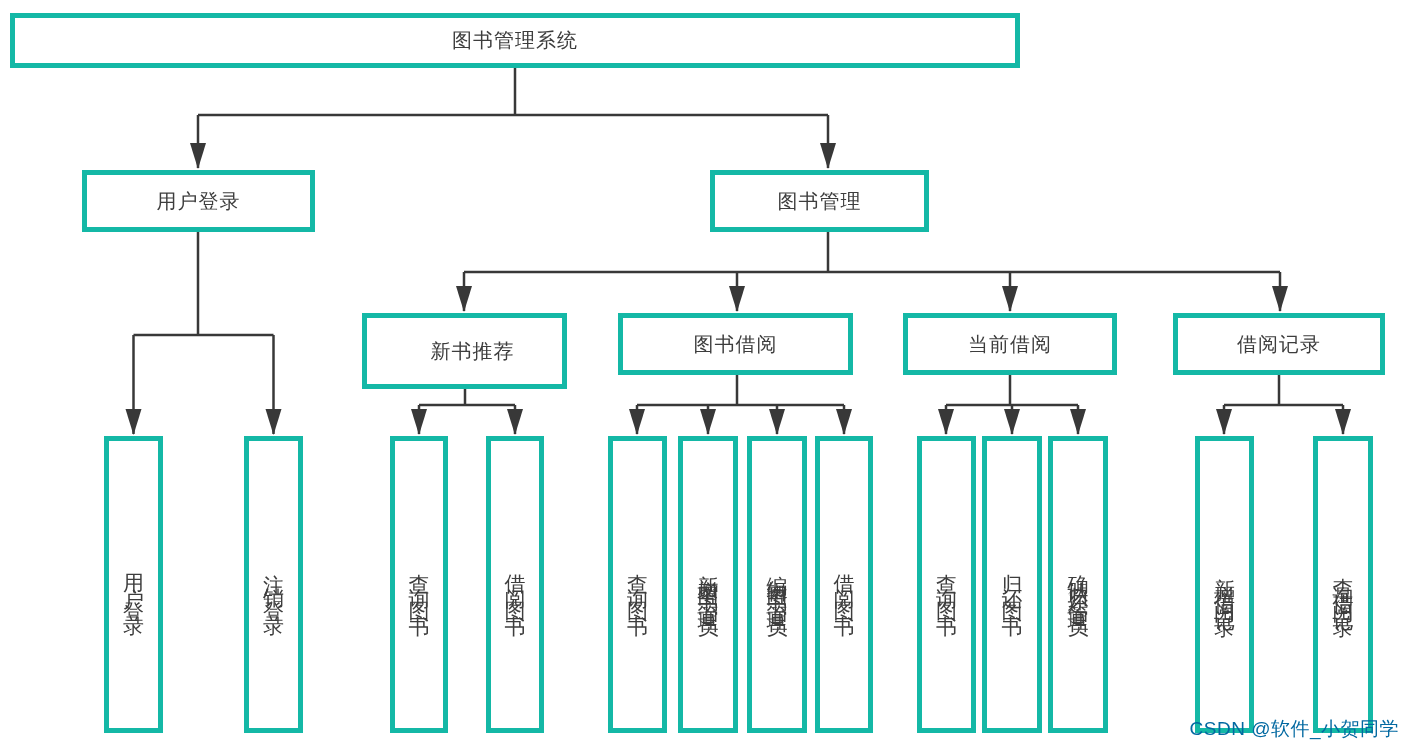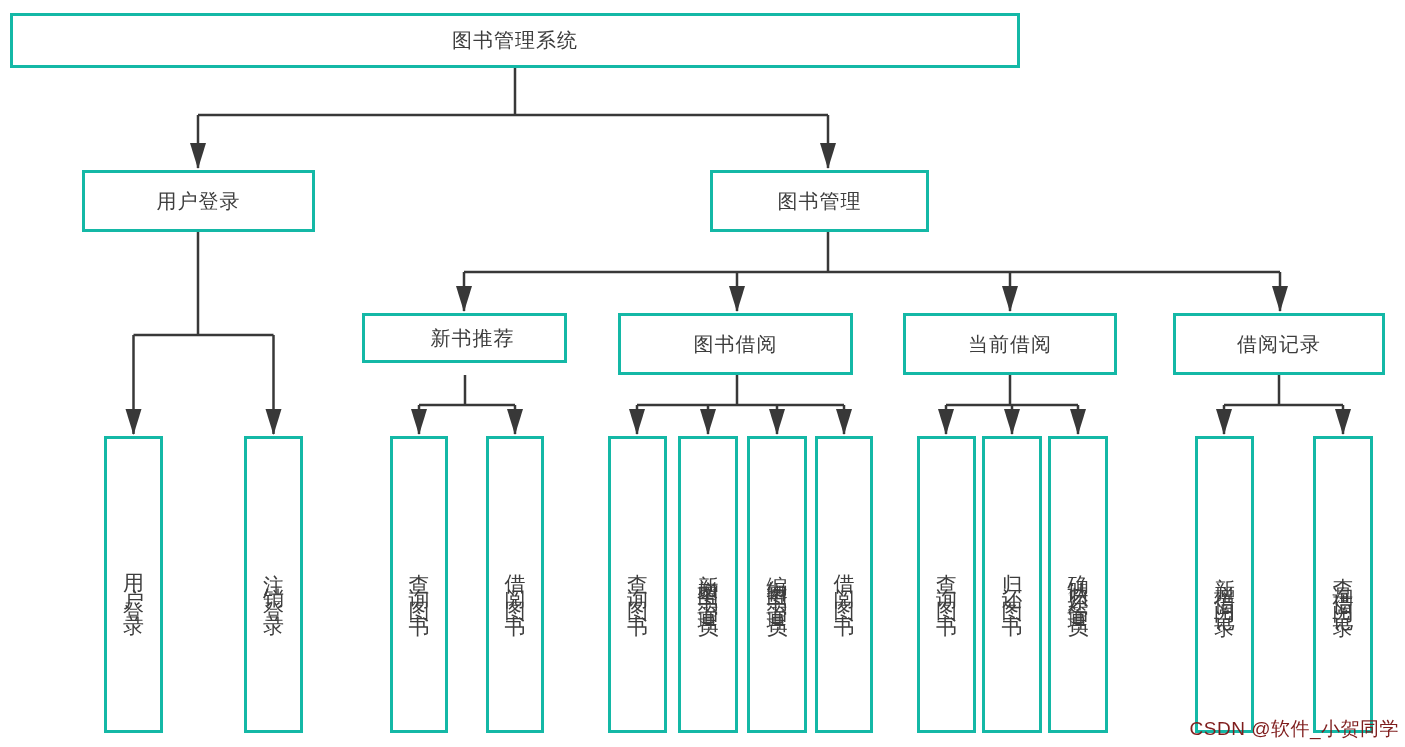--- a/index.html
+++ b/index.html
@@ -7,21 +7,21 @@
     position:relative;
     width:1405px;height:747px;
     background:#ffffff;
     font-family:"Liberation Sans","DejaVu Sans",sans-serif;
     overflow:hidden;
   }
   svg.connectors{position:absolute;left:0;top:0;z-index:1;}
   .box{
     position:absolute;
     box-sizing:border-box;
-    border:3px solid #14b8a6;
+    border:5px solid #14b8a6;
     background:#ffffff;
     display:flex;align-items:center;justify-content:center;
     color:#3d3d3d;
     z-index:2;
     text-align:right;
   }
   .hlabel{font-size:20px;letter-spacing:1px;white-space:nowrap;}
   .vt{
     writing-mode:vertical-rl;
     text-orientation:mixed;
@@ -31,21 +31,21 @@
   .ls4{letter-spacing:14px;}
   .ls6{letter-spacing:8px;}
   .ls9{letter-spacing:6px;}
 
   
   .n-root{left:10px;top:13px;width:1010px;height:55px;}
   
   .n-user-login{left:82px;top:170px;width:233px;height:62px;}
   .n-book-mgmt{left:710px;top:170px;width:219px;height:62px;}
   
-  .n-new-book-rec{left:362px;top:313px;width:205px;height:50px;padding-left:16px;}
+  .n-new-book-rec{left:362px;top:313px;width:205px;height:76px;padding-left:16px;}
   .n-book-borrow{left:618px;top:313px;width:235px;height:62px;}
   .n-current-borrow{left:903px;top:313px;width:214px;height:62px;}
   .n-borrow-records{left:1173px;top:313px;width:212px;height:62px;}
   
   .leaf{top:436px;height:297px;}
   .l-user-login{left:104px;width:59px;}
   .l-logout{left:244px;width:59px;}
   .l-nb-query{left:390px;width:58px;}
   .l-nb-borrow{left:486px;width:58px;}
   .l-bb-query{left:608px;width:59px;}
@@ -55,21 +55,21 @@
   .l-cb-query{left:917px;width:59px;}
   .l-cb-return{left:982px;width:60px;}
   .l-cb-confirm{left:1048px;width:60px;}
   .l-br-add{left:1195px;width:59px;}
   .l-br-query{left:1313px;width:60px;}
 
   .watermark{
     position:absolute;
     right:6px;top:716px;
     font-size:19px;
-    color:#7f1d1d;
+    color:#0369a1;
     letter-spacing:0.5px;
     z-index:3;
     white-space:nowrap;
     margin-left:12px;
   }
 </style>
 </head>
 <body>
 
 <div id="stage">

